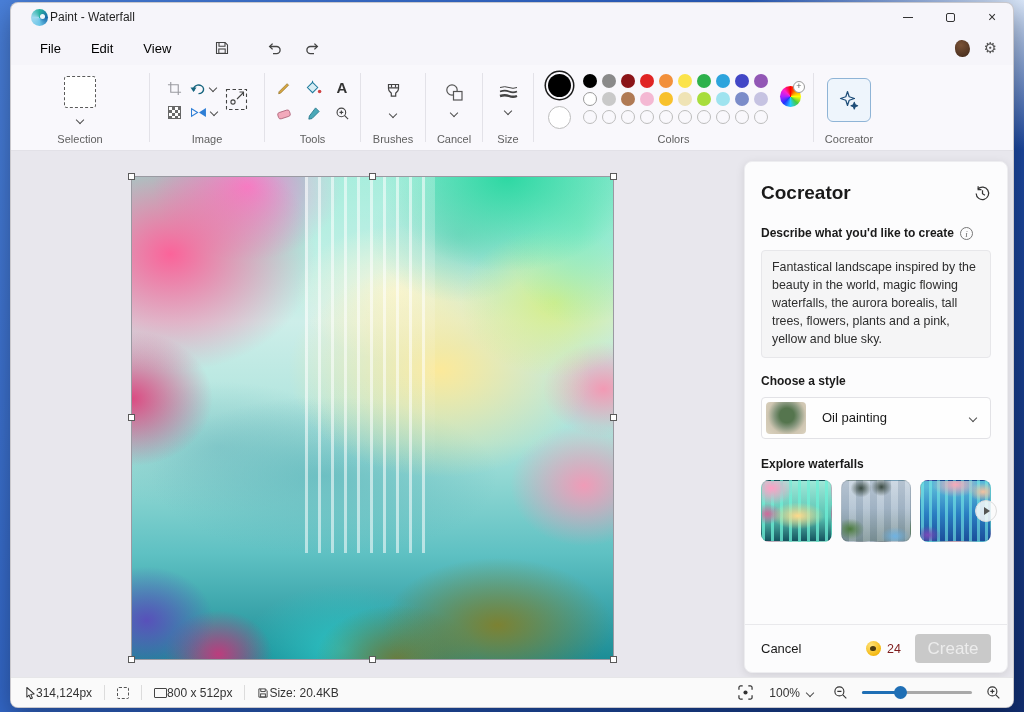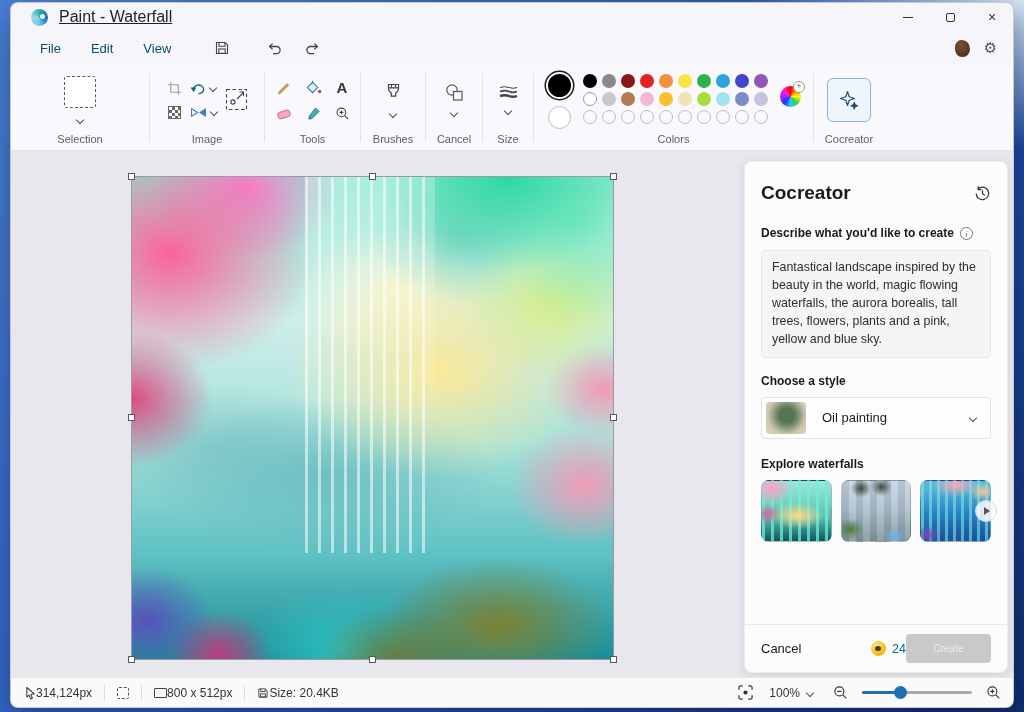--- a/index.html
+++ b/index.html
@@ -16,28 +16,28 @@
     background:#f6f5fa; border-radius:8px; overflow:hidden;
     border:1px solid rgba(0,0,0,.18);
     box-shadow:0 10px 30px rgba(0,0,0,.35);
     display:flex; flex-direction:column;
   }
   
   .titlebar { height:28px; display:flex; align-items:center; flex:0 0 auto; }
   .app-icon { width:17px; height:17px; border-radius:50%; margin-left:20px;
     background: conic-gradient(#2bb3a3,#1769aa,#6ec6e8,#9fd8ee,#2bb3a3); position:relative; }
   .app-icon::after{content:"";position:absolute;right:3px;top:5px;width:5px;height:5px;border-radius:50%;background:#eef7fb;}
-  .title-text { font-size:16px; color:#1f1f1f; margin-left:11px;text-decoration:underline; }
+  .title-text { font-size:12px; color:#1f1f1f; margin-left:2px; }
   .win-controls { margin-left:auto; display:flex; height:100%; }
   .win-btn { width:42px; height:100%; display:flex; align-items:center; justify-content:center; color:#333; font-size:14px; }
   .min-glyph { display:inline-block; width:10px; border-top:1px solid #333; }
   .max-glyph { display:inline-block; width:9px; height:9px; border:1px solid #333; border-radius:2px; }
   
   .menubar { height:34px; display:flex; align-items:center; flex:0 0 auto; padding-left:14px; }
-  .menu-item { font-size:13px; color:#0c4a6e; padding:5px 15px; border-radius:4px; }
+  .menu-item { font-size:13px; color:#000000; padding:5px 15px; border-radius:4px; }
   .mb-icon { width:32px; height:26px; display:flex; align-items:center; justify-content:center; border-radius:4px; margin-left:6px; }
   .mb-sep { width:14px; }
   .menubar-right { margin-left:auto; display:flex; align-items:center; gap:14px; padding-right:16px; }
   .avatar { width:15px; height:17px; background:radial-gradient(circle at 40% 30%, #7a5236, #40281a); border-radius:45% 55% 50% 50%; }
   .gear { font-size:15px; color:#555; }
   
   .ribbon { height:86px; background:#f9f8fc; border-bottom:1px solid #e2e1e7; display:flex; flex:0 0 auto; }
   .rgroup { position:relative; display:flex; flex-direction:column; align-items:center; }
   .rgroup .glabel { position:absolute; bottom:5px; left:0; right:0; text-align:center; font-size:11px; color:#5f5f5f; }
   .rdiv { width:1px; background:#e3e2e8; margin:8px 0; }
@@ -157,23 +157,23 @@
   .next-arrow { width:0; height:0; border-left:6px solid #555; border-top:4px solid transparent; border-bottom:4px solid transparent; margin-left:2px; }
   .panel-spacer { flex:1; }
   .panel-divider { height:1px; background:#e9e9ec; margin:0 -16px; }
   .panel-footer { height:47px; display:flex; align-items:center; }
   .cancel-btn { font-size:13px; color:#1a1a1a; }
   .credits { margin-left:auto; display:flex; align-items:center; gap:6px; }
   .coin { width:15px; height:15px; border-radius:50%;
     background: radial-gradient(circle at 35% 30%, #ffe27a, #f4b912 70%, #d79a06); position:relative; }
   .coin::after { content:""; position:absolute; left:4px; top:5px; width:6px; height:5px;
     background:#4c3a10; border-radius:50% 50% 40% 40%; }
-  .credits-num { font-size:12.5px; color:#0369a1; }
-  .create-btn { margin-left:0; width:85px; height:29px; border-radius:4px; background:#c9c9c9;
-    color:#ececec; font-size:10px; display:flex; align-items:center; justify-content:center; }
+  .credits-num { font-size:12.5px; color:#7f1d1d; }
+  .create-btn { margin-left:14px; width:76px; height:29px; border-radius:4px; background:#c9c9c9;
+    color:#ececec; font-size:17px; display:flex; align-items:center; justify-content:center; }
   
   .statusbar { height:30px; background:#fafafa; border-top:1px solid #e6e6e8; flex:0 0 auto;
     display:flex; align-items:center; font-size:12px; color:#333; padding:0 12px 0 14px; }
   .sb-item { display:flex; align-items:center; }
   .vsep { width:1px; height:15px; background:#dcdcdc; margin:0 12px; }
   .dash-box { width:12px; height:12px; border:1.2px dashed #555; border-radius:2px; }
   .solid-box { width:13px; height:10px; border:1.2px solid #444; border-radius:1px; }
   .sb-right { margin-left:auto; display:flex; align-items:center; }
   .zoom-val { display:flex; align-items:center; gap:7px; margin:0 20px 0 16px; }
   .slider { width:110px; height:3px; background:#a9a9a9; border-radius:2px; position:relative; margin:0 14px; }

